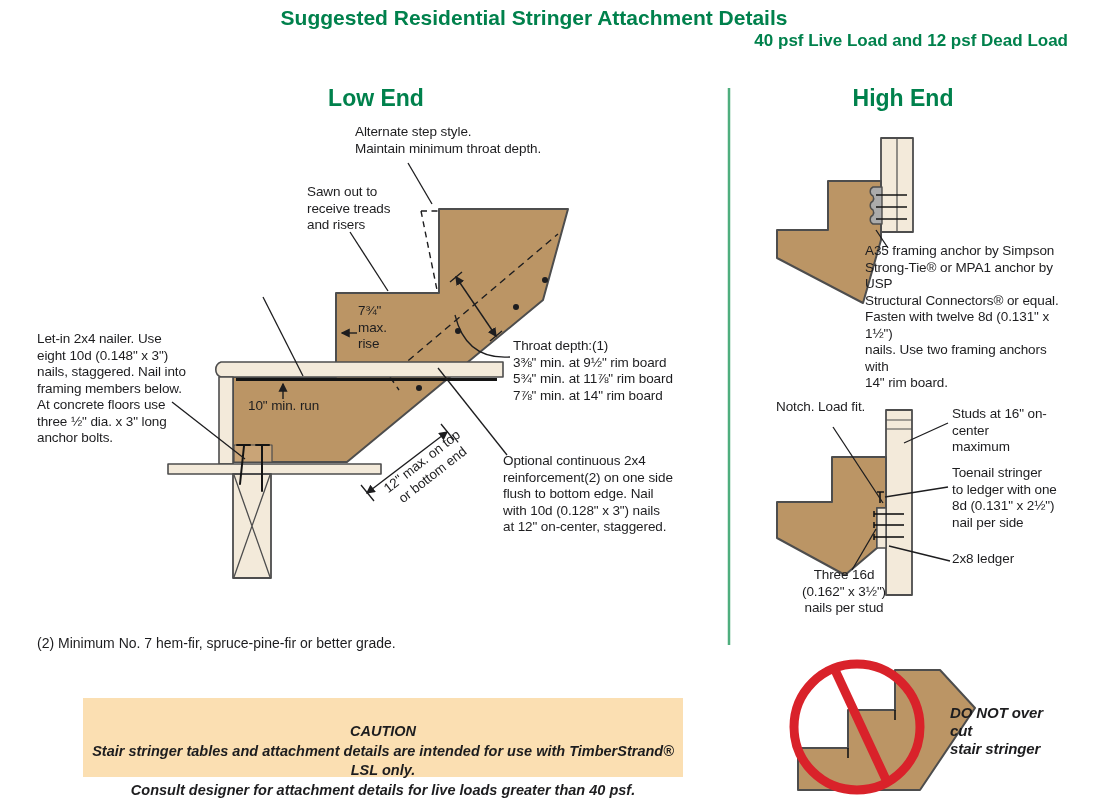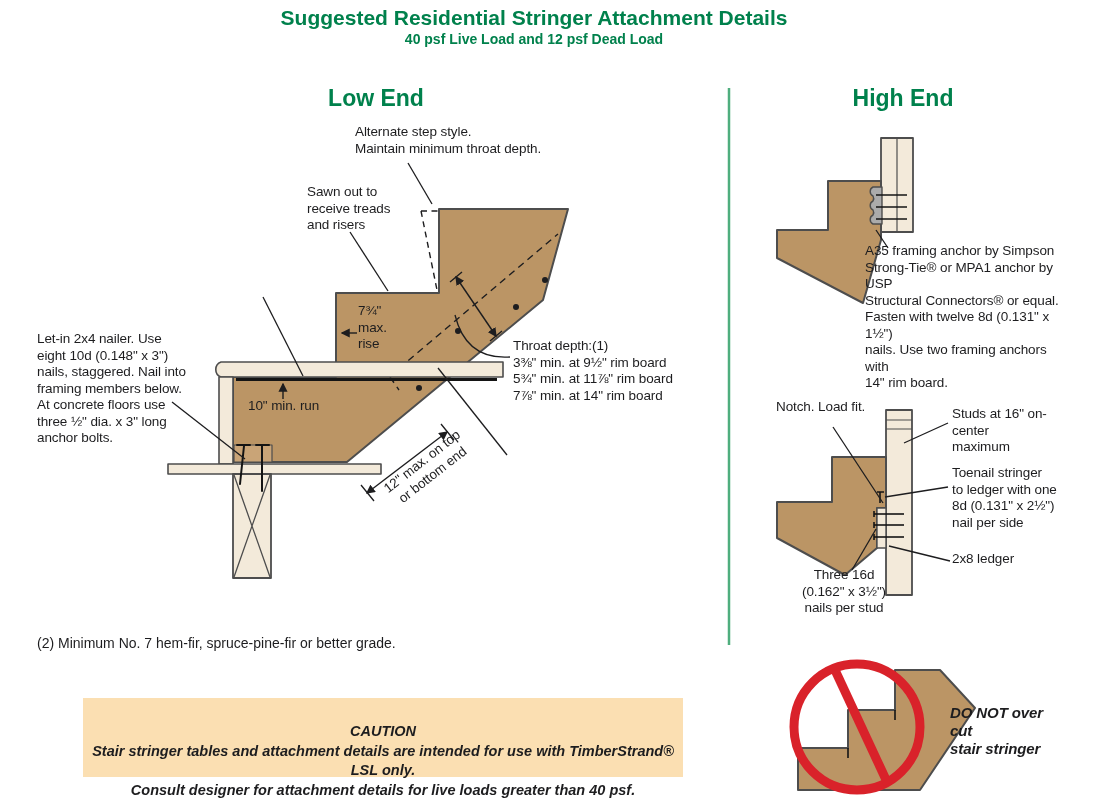--- a/index.html
+++ b/index.html
@@ -9,22 +9,22 @@
   }
   html,body{margin:0;padding:0;background:#fff;}
   #page{position:relative;width:1068px;height:810px;overflow:hidden;
         font-family:"Liberation Sans",sans-serif;color:var(--ink);}
   svg{position:absolute;left:0;top:0;}
   .lbl{position:absolute;font-size:13.5px;line-height:16.5px;white-space:pre-line;
        color:var(--ink);letter-spacing:-0.1px;}
   .ctr{text-align:center;}
   .title{position:absolute;left:0;top:6px;width:100%;text-align:center;
          font-size:21px;font-weight:bold;color:var(--green);}
-  .subtitle{position:absolute;left:0;top:31px;width:100%;text-align:center;
-         font-size:14px;font-weight:bold;color:var(--green);}
+  .subtitle{position:absolute;left:0;top:31px;width:100%;text-align:right;
+         font-size:17px;font-weight:bold;color:var(--green);}
   .colhead{position:absolute;width:160px;text-align:center;font-size:23px;
          font-weight:bold;color:var(--green);}
   .rot{transform:rotate(-38deg);transform-origin:center;}
   .fnote{position:absolute;left:37px;width:655px;font-size:14px;line-height:20px;
          padding-left:27px;text-indent:-27px;white-space:normal;}
   .caution{position:absolute;left:83px;top:698px;width:600px;height:79px;
          background:var(--caution_bg);}
   .caution-inner{padding-top:24px;text-align:center;font-weight:bold;font-style:italic;
          font-size:14.5px;line-height:19.5px;white-space:pre-line;}
   .donot{font-weight:bold;font-style:italic;font-size:15px;line-height:18px;}
@@ -154,20 +154,25 @@
 three ½" dia. x 3" long
 anchor bolts.</div>
   <div class="lbl" style="left:358px;top:303px">7¾"
 max.
 rise</div>
   <div class="lbl" style="left:248px;top:398px">10" min. run</div>
   <div class="lbl" style="left:513px;top:338px">Throat depth:(1)
 3⅜" min. at 9½" rim board
 5¾" min. at 11⅞" rim board
 7⅞" min. at 14" rim board</div>
+  <div class="lbl" style="left:503px;top:453px">Optional continuous 2x4
+reinforcement(2) on one side
+flush to bottom edge. Nail
+with 10d (0.128" x 3") nails
+at 12" on-center, staggered.</div>
   <div class="lbl rot ctr" style="left:365px;top:452px;width:125px">12" max. on top
 or bottom end</div>
 
   <div class="lbl" style="left:865px;top:243px">A35 framing anchor by Simpson
 Strong-Tie® or MPA1 anchor by USP
 Structural Connectors® or equal.
 Fasten with twelve 8d (0.131" x 1½")
 nails. Use two framing anchors with
 14" rim board.</div>
   <div class="lbl" style="left:776px;top:399px">Notch. Load fit.</div>

